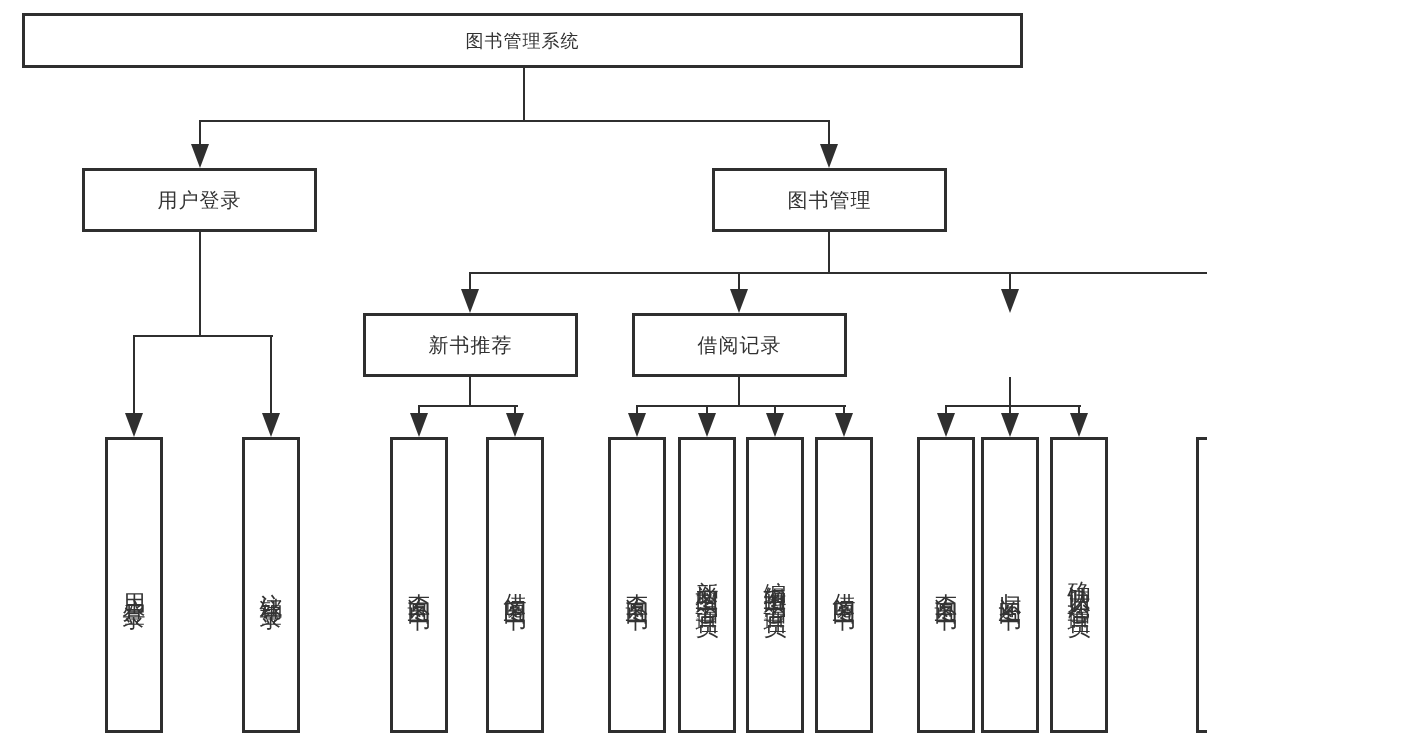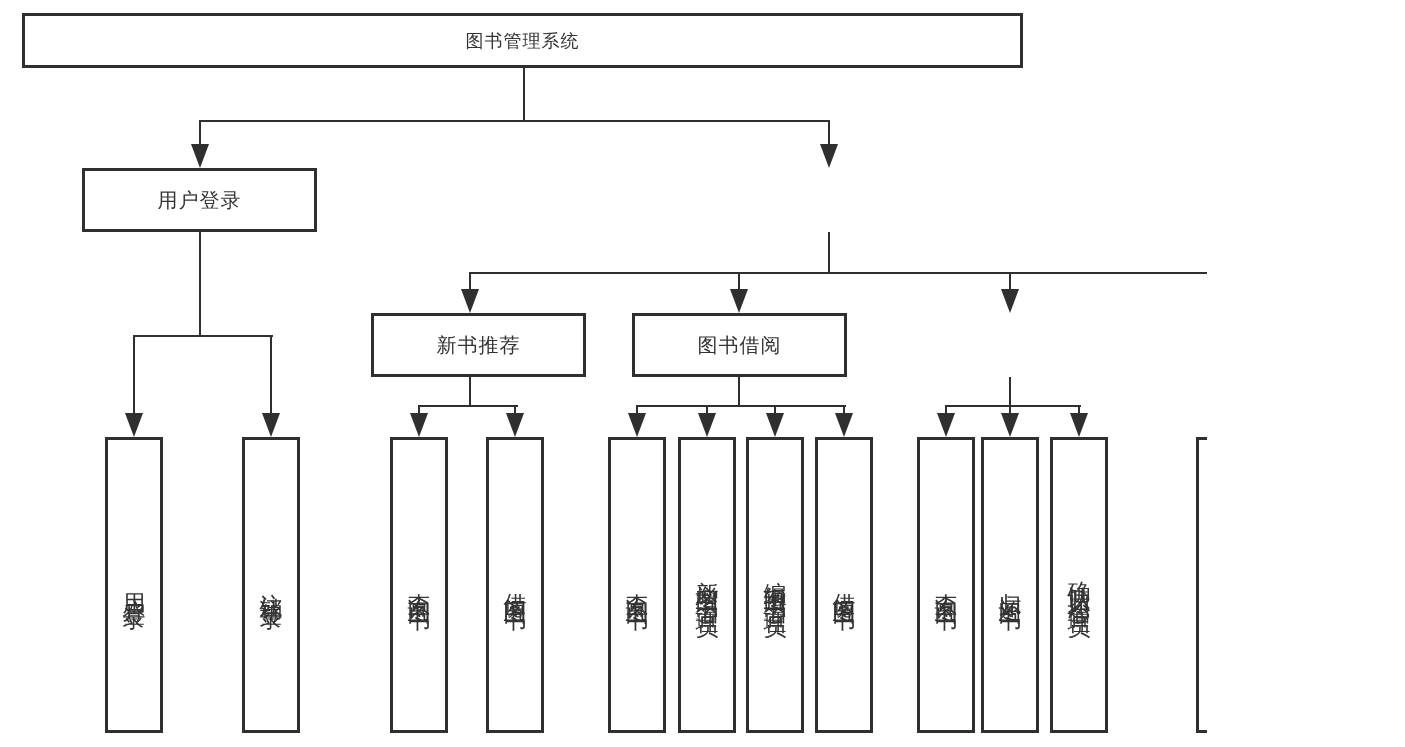--- a/index.html
+++ b/index.html
@@ -44,41 +44,42 @@
   <div class="box lvl1" style="left:22px;top:13px;width:1001px;height:55px">图书管理系统</div>
 
   <div class="v" style="left:523px;top:68px;width:2px;height:52px"></div>
   <div class="h" style="left:199px;top:120px;width:631px;height:2px"></div>
   <div class="v" style="left:199px;top:120px;width:2px;height:28px"></div>
   <div class="arrow" style="left:191px;top:144px"></div>
   <div class="v" style="left:828px;top:120px;width:2px;height:28px"></div>
   <div class="arrow" style="left:820px;top:144px"></div>
 
   <div class="box lvl2" style="left:82px;top:168px;width:235px;height:64px">用户登录</div>
+  <div class="box lvl2" style="left:712px;top:168px;width:235px;height:64px">图书管理</div>
 
   <div class="v" style="left:199px;top:232px;width:2px;height:103px"></div>
   <div class="h" style="left:133px;top:335px;width:140px;height:2px"></div>
   <div class="v" style="left:133px;top:335px;width:2px;height:80px"></div>
   <div class="arrow" style="left:125px;top:413px"></div>
   <div class="v" style="left:270px;top:335px;width:2px;height:80px"></div>
   <div class="arrow" style="left:262px;top:413px"></div>
 
   <div class="v" style="left:828px;top:232px;width:2px;height:40px"></div>
   <div class="h" style="left:469px;top:272px;width:813px;height:2px"></div>
   <div class="v" style="left:469px;top:272px;width:2px;height:19px"></div>
   <div class="arrow" style="left:461px;top:289px"></div>
   <div class="v" style="left:738px;top:272px;width:2px;height:19px"></div>
   <div class="arrow" style="left:730px;top:289px"></div>
   <div class="v" style="left:1009px;top:272px;width:2px;height:19px"></div>
   <div class="arrow" style="left:1001px;top:289px"></div>
   <div class="v" style="left:1279px;top:272px;width:2px;height:19px"></div>
   <div class="arrow" style="left:1271px;top:289px"></div>
 
-  <div class="box lvl2" style="left:371px;top:313px;width:215px;height:64px">新书推荐</div>
-  <div class="box lvl2" style="left:632px;top:313px;width:215px;height:64px">图书借阅</div>
+  <div class="box lvl2" style="left:363px;top:313px;width:215px;height:64px">新书推荐</div>
+  <div class="box lvl2" style="left:632px;top:313px;width:215px;height:64px">借阅记录</div>
 
   <div class="v" style="left:469px;top:377px;width:2px;height:28px"></div>
   <div class="h" style="left:418px;top:405px;width:100px;height:2px"></div>
   <div class="v" style="left:418px;top:405px;width:2px;height:10px"></div>
   <div class="arrow" style="left:410px;top:413px"></div>
   <div class="v" style="left:514px;top:405px;width:2px;height:10px"></div>
   <div class="arrow" style="left:506px;top:413px"></div>
 
   <div class="v" style="left:738px;top:377px;width:2px;height:28px"></div>
   <div class="h" style="left:636px;top:405px;width:210px;height:2px"></div>

